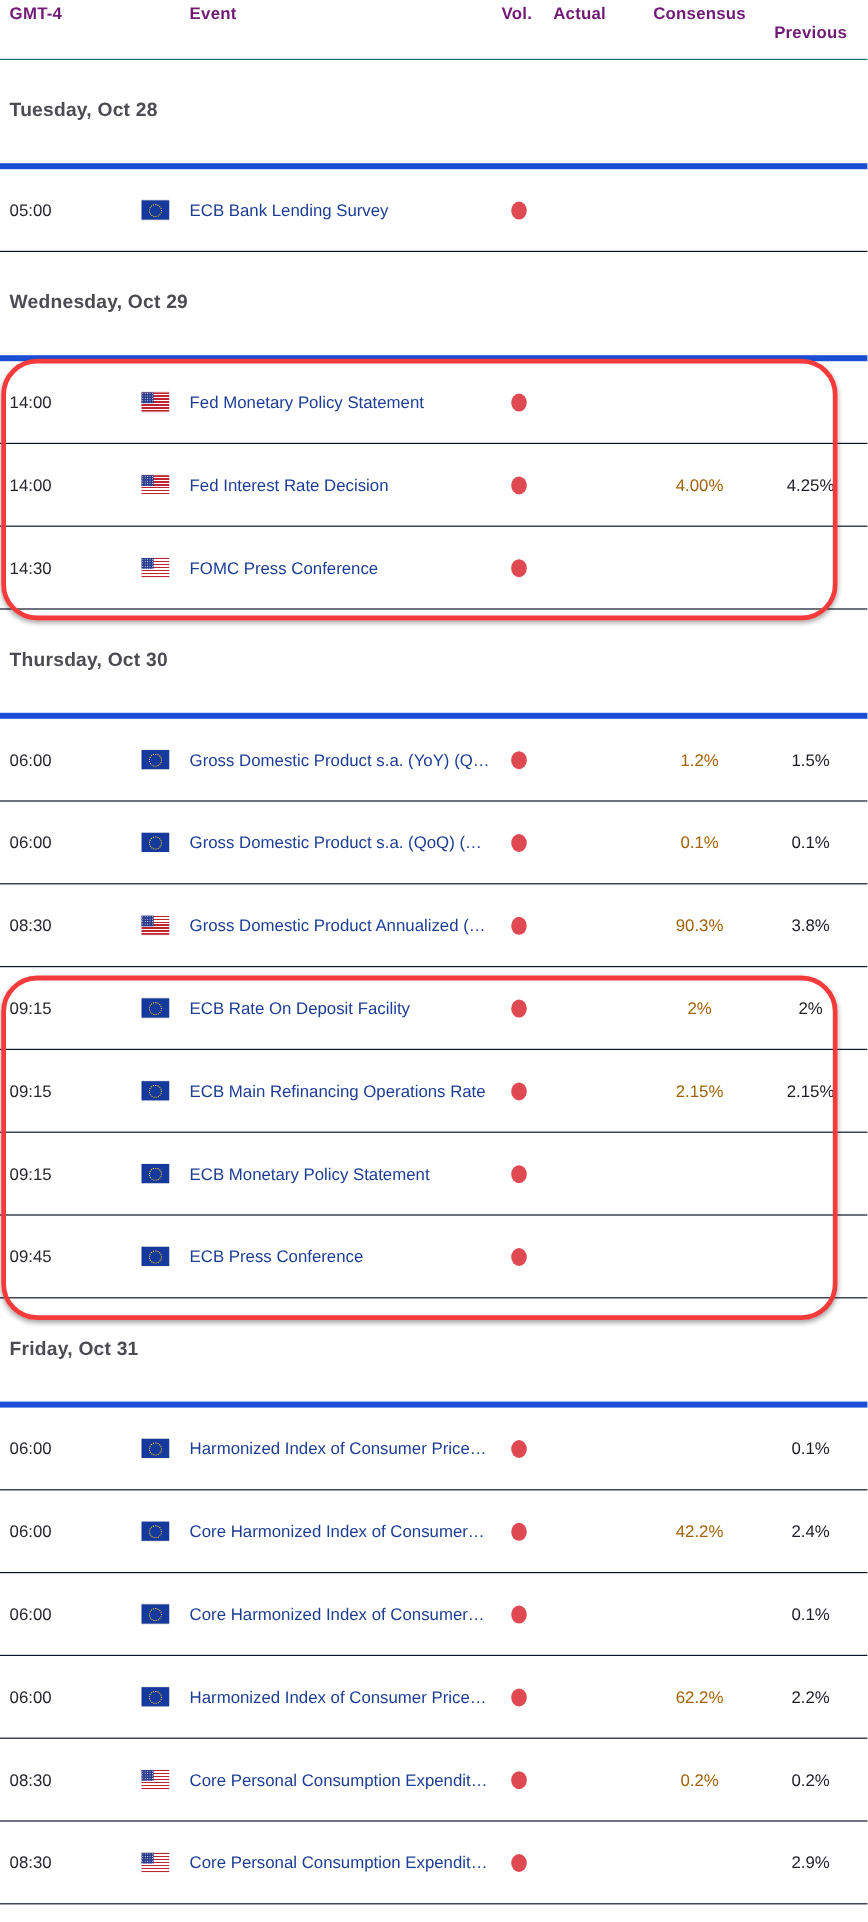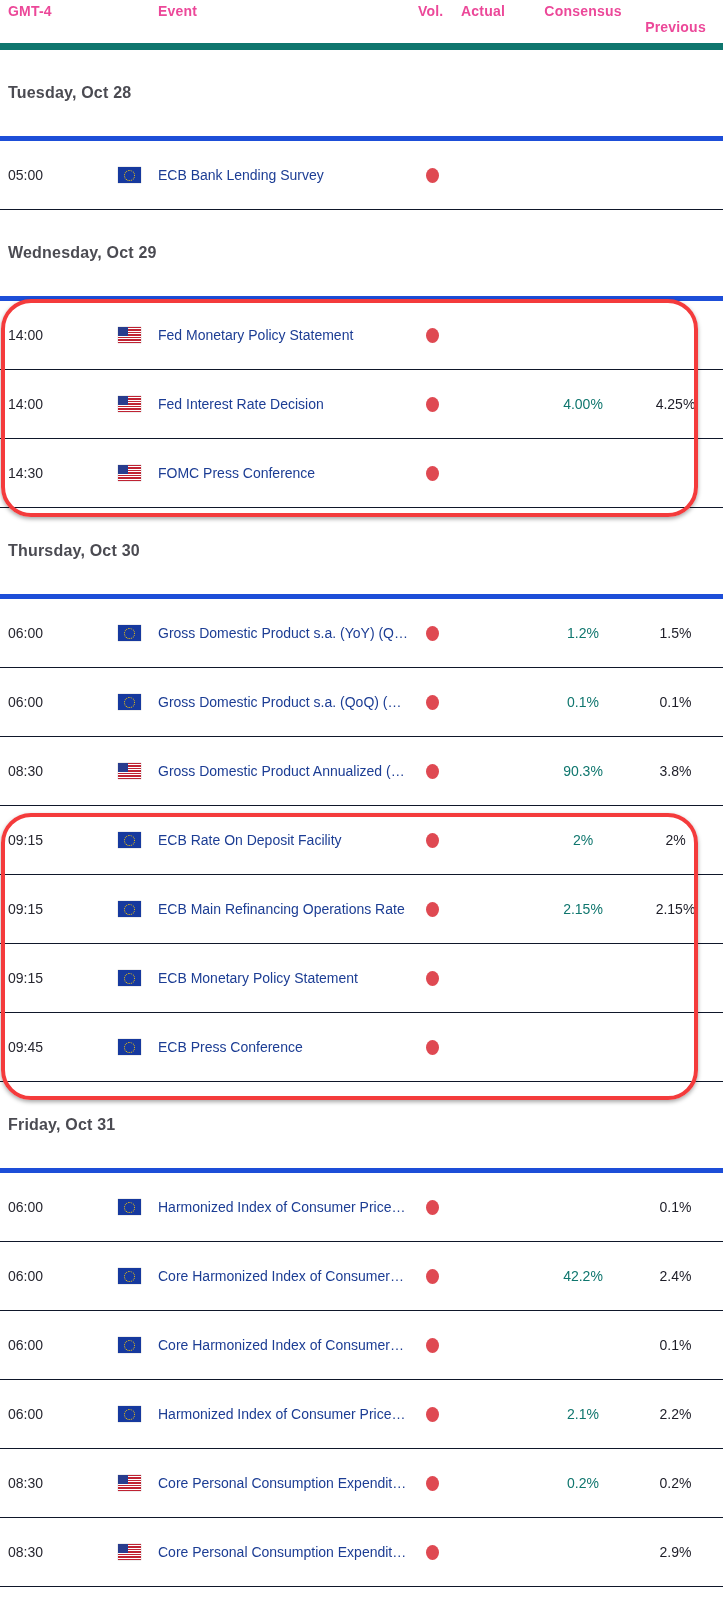--- a/index.html
+++ b/index.html
@@ -14,24 +14,24 @@
   }
   .grid-row {
     display: grid;
     grid-template-columns: 110px 42px 266px 28px 92px 90px 1fr;
     align-items: center;
   }
   .header-row {
     height: 50px;
     align-items: start;
     padding-top: 3px;
-    border-bottom: 7px solid #0f766e;
+    border-bottom: 1px solid #0f766e;
     font-size: 14px;
     font-weight: 700;
-    color: #ec4899;
+    color: #701a75;
     letter-spacing: 0.2px;
   }
   .header-row .c-time { padding-left: 8px; }
   .header-row .c-event { padding-left: 6px; }
   .header-row .c-vol { text-align: left; }
   .header-row .c-actual { padding-left: 15px; }
   .header-row .c-consensus { text-align: center; }
   .header-row .c-previous { text-align: center; margin-top: 16px; }
 
   .day-header {
@@ -55,21 +55,21 @@
   }
   .event-row .time { padding-left: 8px; color: #26262f; }
   .event-row .event {
     padding-left: 6px;
     color: #1c3d94;
     white-space: nowrap;
     overflow: hidden;
   }
   .event-row .vol { display: flex; justify-content: center; }
   .event-row .actual { text-align: center; color: #1d1d27; }
-  .event-row .consensus { text-align: center; color: #0f766e; }
+  .event-row .consensus { text-align: center; color: #a16207; }
   .event-row .previous { text-align: center; color: #1d1d27; }
 
   .flagcell { display: flex; }
   .flag {
     width: 23px;
     height: 16px;
     margin-left: 8px;
     position: relative;
     flex: 0 0 auto;
     box-shadow: 0 0 1px rgba(0,0,0,0.4);
@@ -354,21 +354,21 @@
   <div class="grid-row event-row">
     <div class="cell time">06:00</div>
     <div class="cell flagcell">
         <span class="flag eu"></span>
       </div>
     <div class="cell event">Harmonized Index of Consumer Price…</div>
     <div class="cell vol">
         <span class="vol-dot"></span>
       </div>
     <div class="cell actual"></div>
-    <div class="cell consensus">2.1%</div>
+    <div class="cell consensus">62.2%</div>
     <div class="cell previous">2.2%</div>
   </div>
 
   <div class="grid-row event-row">
     <div class="cell time">08:30</div>
     <div class="cell flagcell">
         <span class="flag us"></span>
       </div>
     <div class="cell event">Core Personal Consumption Expendit…</div>
     <div class="cell vol">

